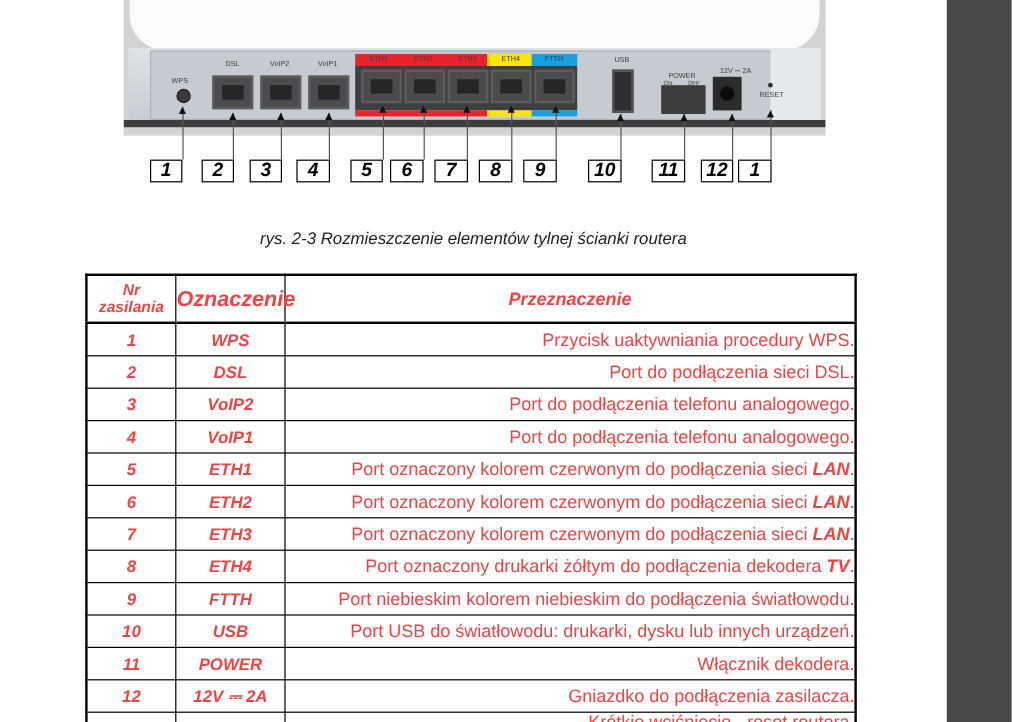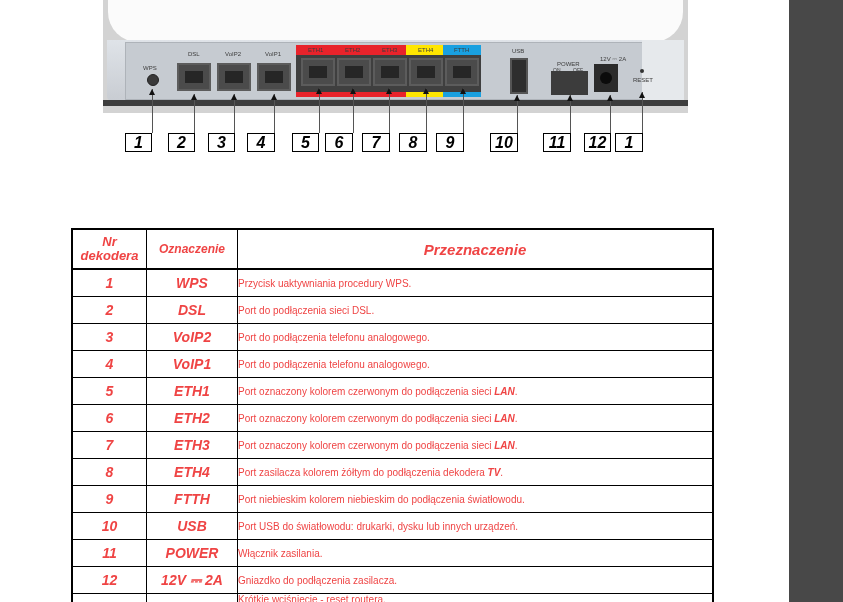--- a/index.html
+++ b/index.html
@@ -42,25 +42,25 @@
 
   
   .caption { position: absolute; left: 0; top: 190px; width: 789px; text-align: center; font-size: 14px; font-style: italic; color: #222; }
 
   
   table.elems { position: absolute; left: 71px; top: 228px; border-collapse: collapse; table-layout: fixed; width: 643px; }
   table.elems td, table.elems th { border: 1px solid #000; padding: 0; color: #ef4444; margin-top: 20px; }
   table.elems { border: 2px solid #000; }
   table.elems thead th { border-bottom: 2px solid #000; font-style: italic; font-weight: bold; }
   th.c-nr { width: 73px; font-size: 13px; line-height: 14px; height: 38px; }
-  th.c-oz { width: 90px; font-size: 12px; }
+  th.c-oz { width: 90px; font-size: 18px; }
   th.c-pr { font-size: 15px; }
   tbody td { height: 26px; font-size: 14px; }
   td.nr, td.oz { text-align: center; font-weight: bold; font-style: italic; }
-  td.pr { padding-left: 2px; font-size: 10px; text-align: left; }
+  td.pr { padding-left: 2px; font-size: 15px; text-align: right; }
   td.pr b { font-style: italic; }
 </style>
 </head>
 <body>
 
 <div class="page">
 
   <div class="photo">
     <div class="shell"></div>
     <div class="panel"></div>
@@ -132,25 +132,26 @@
   <div class="callout-box" style="left:292px;width:27px;">5</div>
   <div class="callout-box" style="left:325px;width:28px;">6</div>
   <div class="callout-box" style="left:362px;width:28px;">7</div>
   <div class="callout-box" style="left:399px;width:28px;">8</div>
   <div class="callout-box" style="left:436px;width:28px;">9</div>
   <div class="callout-box" style="left:490px;width:28px;">10</div>
   <div class="callout-box" style="left:543px;width:28px;">11</div>
   <div class="callout-box" style="left:584px;width:27px;">12</div>
   <div class="callout-box" style="left:615px;width:28px;">1</div>
 
+  <div class="caption">rys. 2-3 Rozmieszczenie elementów tylnej ścianki routera</div>
 
   <table class="elems">
     <thead>
       <tr>
-        <th class="c-nr"><span>Nr</span><br><span>dekodera</span></th>
+        <th class="c-nr"><span>Nr</span><br><span>zasilania</span></th>
         <th class="c-oz">Oznaczenie</th>
         <th class="c-pr">Przeznaczenie</th>
       </tr>
     </thead>
     <tbody>
       <tr>
           <td class="nr">1</td>
           <td class="oz">WPS</td>
           <td class="pr"><span>Przycisk uaktywniania procedury WPS.</span><b></b><span></span></td>
         </tr>
@@ -180,36 +181,36 @@
           <td class="pr"><span>Port oznaczony kolorem czerwonym do podłączenia sieci </span><b>LAN</b><span>.</span></td>
         </tr>
       <tr>
           <td class="nr">7</td>
           <td class="oz">ETH3</td>
           <td class="pr"><span>Port oznaczony kolorem czerwonym do podłączenia sieci </span><b>LAN</b><span>.</span></td>
         </tr>
       <tr>
           <td class="nr">8</td>
           <td class="oz">ETH4</td>
-          <td class="pr"><span>Port zasilacza kolorem żółtym do podłączenia dekodera </span><b>TV</b><span>.</span></td>
+          <td class="pr"><span>Port oznaczony drukarki żółtym do podłączenia dekodera </span><b>TV</b><span>.</span></td>
         </tr>
       <tr>
           <td class="nr">9</td>
           <td class="oz">FTTH</td>
           <td class="pr"><span>Port niebieskim kolorem niebieskim do podłączenia światłowodu.</span><b></b><span></span></td>
         </tr>
       <tr>
           <td class="nr">10</td>
           <td class="oz">USB</td>
           <td class="pr"><span>Port USB do światłowodu: drukarki, dysku lub innych urządzeń.</span><b></b><span></span></td>
         </tr>
       <tr>
           <td class="nr">11</td>
           <td class="oz">POWER</td>
-          <td class="pr"><span>Włącznik zasilania.</span><b></b><span></span></td>
+          <td class="pr"><span>Włącznik dekodera.</span><b></b><span></span></td>
         </tr>
       <tr>
           <td class="nr">12</td>
           <td class="oz">12V ⎓ 2A</td>
           <td class="pr"><span>Gniazdko do podłączenia zasilacza.</span><b></b><span></span></td>
         </tr>
       <tr>
           <td class="nr"></td>
           <td class="oz"></td>
           <td class="pr" style="vertical-align:top;"><span>Krótkie wciśnięcie - reset routera.</span><b></b><span></span></td>

